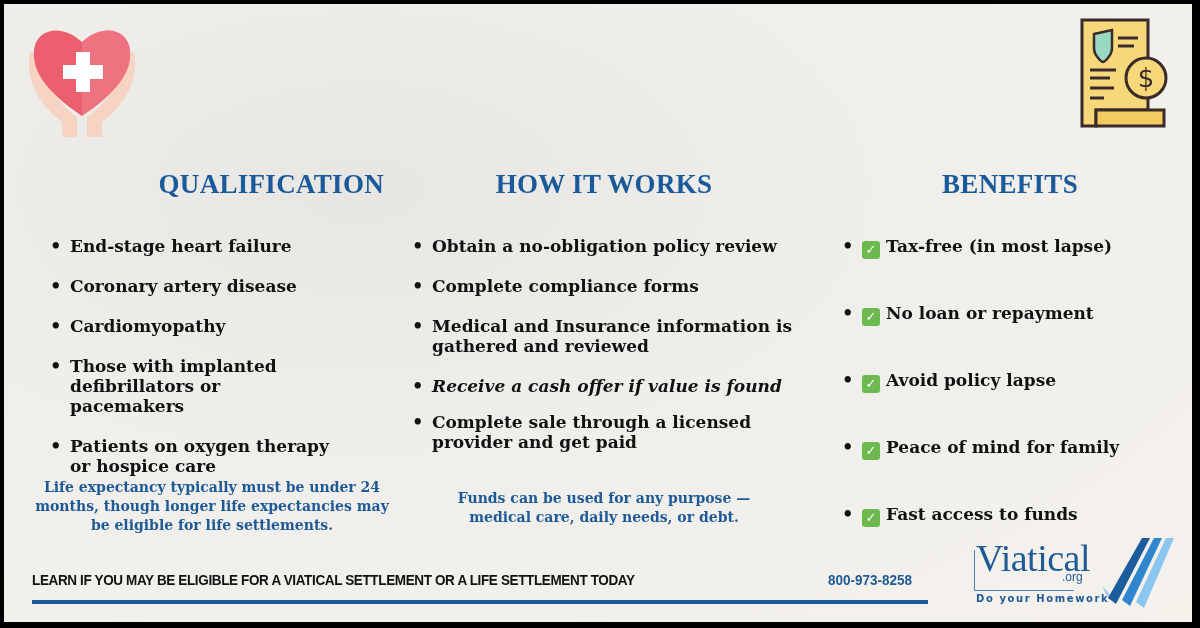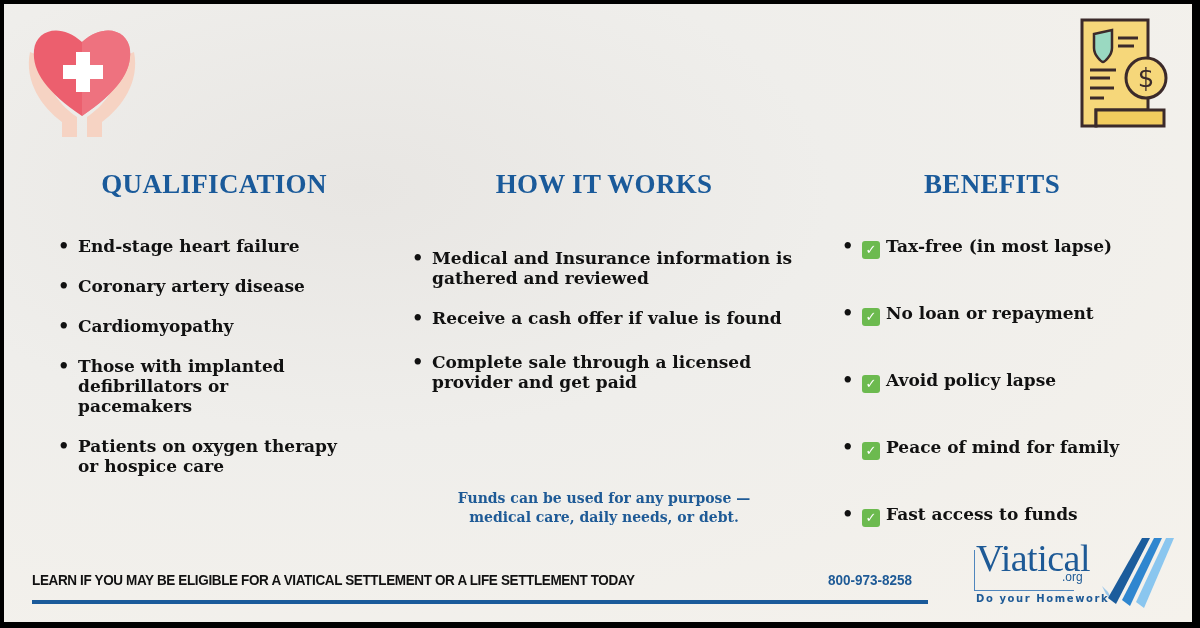--- a/index.html
+++ b/index.html
@@ -89,38 +89,41 @@
     <line x1="42" y1="24" x2="62" y2="24" stroke="#3b2a2a" stroke-width="3"></line>
     <line x1="42" y1="32" x2="58" y2="32" stroke="#3b2a2a" stroke-width="3"></line>
     <line x1="14" y1="56" x2="40" y2="56" stroke="#3b2a2a" stroke-width="3"></line>
     <line x1="14" y1="64" x2="34" y2="64" stroke="#3b2a2a" stroke-width="3"></line>
     <line x1="14" y1="74" x2="38" y2="74" stroke="#3b2a2a" stroke-width="3"></line>
     <line x1="14" y1="84" x2="28" y2="84" stroke="#3b2a2a" stroke-width="3"></line>
     <circle cx="70" cy="64" r="20" fill="#f6d77a" stroke="#3b2a2a" stroke-width="3"></circle>
     <text x="70" y="73" text-anchor="middle" font-family="DejaVu Sans, sans-serif" font-size="26" fill="#3b2a2a">$</text>
   </svg>
 
-  <div class="col-title" style="left:40px; width:340px;">QUALIFICATION</div>
-  <ul class="list" style="left:52px; top:232px; width:320px;">
+  <div class="col-title" style="left:40px; width:340px;text-align:right;">QUALIFICATION</div>
+  <ul class="list" style="left:44px; top:232px; width:320px;">
     <li style="margin-bottom:20px;">End-stage heart failure</li>
     <li style="margin-bottom:20px;">Coronary artery disease</li>
     <li style="margin-bottom:20px;">Cardiomyopathy</li>
     <li style="margin-bottom:20px; width:270px;">Those with implanted defibrillators or pacemakers</li>
     <li style="width:270px;">Patients on oxygen therapy or hospice care</li>
   </ul>
+  <div class="note" style="left:20px; top:474px; width:376px;">Life expectancy typically must be under 24 months, though longer life expectancies may be eligible for life settlements.</div>
 
   <div class="col-title" style="left:430px; width:340px;">HOW IT WORKS</div>
   <ul class="list" style="left:406px; top:232px; width:400px;">
+    <li style="margin-bottom:20px;">Obtain a no-obligation  policy review</li>
+    <li style="margin-bottom:20px;">Complete compliance forms</li>
     <li style="margin-bottom:20px; width:360px;margin-top:12px;">Medical and Insurance information is gathered and reviewed</li>
-    <li style="margin-bottom:24px;">Receive a cash offer if value is found</li>
+    <li style="margin-bottom:16px;font-style:italic;">Receive a cash offer if value is found</li>
     <li style="width:345px;">Complete sale through a licensed provider and get paid</li>
   </ul>
   <div class="note" style="left:440px; top:485px; width:320px;text-align:center;">Funds can be used for any purpose — medical care, daily needs, or debt.</div>
 
-  <div class="col-title" style="left:858px; width:260px;">BENEFITS</div>
+  <div class="col-title" style="left:876px; width:260px;">BENEFITS</div>
   <ul class="list" style="left:836px; top:232px; width:340px;">
     <li style="margin-bottom:44px;"><span class="check">✓</span><span>Tax-free (in most lapse)</span></li>
     <li style="margin-bottom:44px;"><span class="check">✓</span><span>No loan or repayment</span></li>
     <li style="margin-bottom:44px;"><span class="check">✓</span><span>Avoid policy lapse</span></li>
     <li style="margin-bottom:44px;"><span class="check">✓</span><span>Peace of mind for family</span></li>
     <li><span class="check">✓</span><span>Fast access to funds</span></li>
   </ul>
 
   <div class="cta">LEARN IF YOU MAY BE ELIGIBLE FOR A VIATICAL SETTLEMENT OR A LIFE SETTLEMENT TODAY</div>
   <div class="phone">800-973-8258</div>

